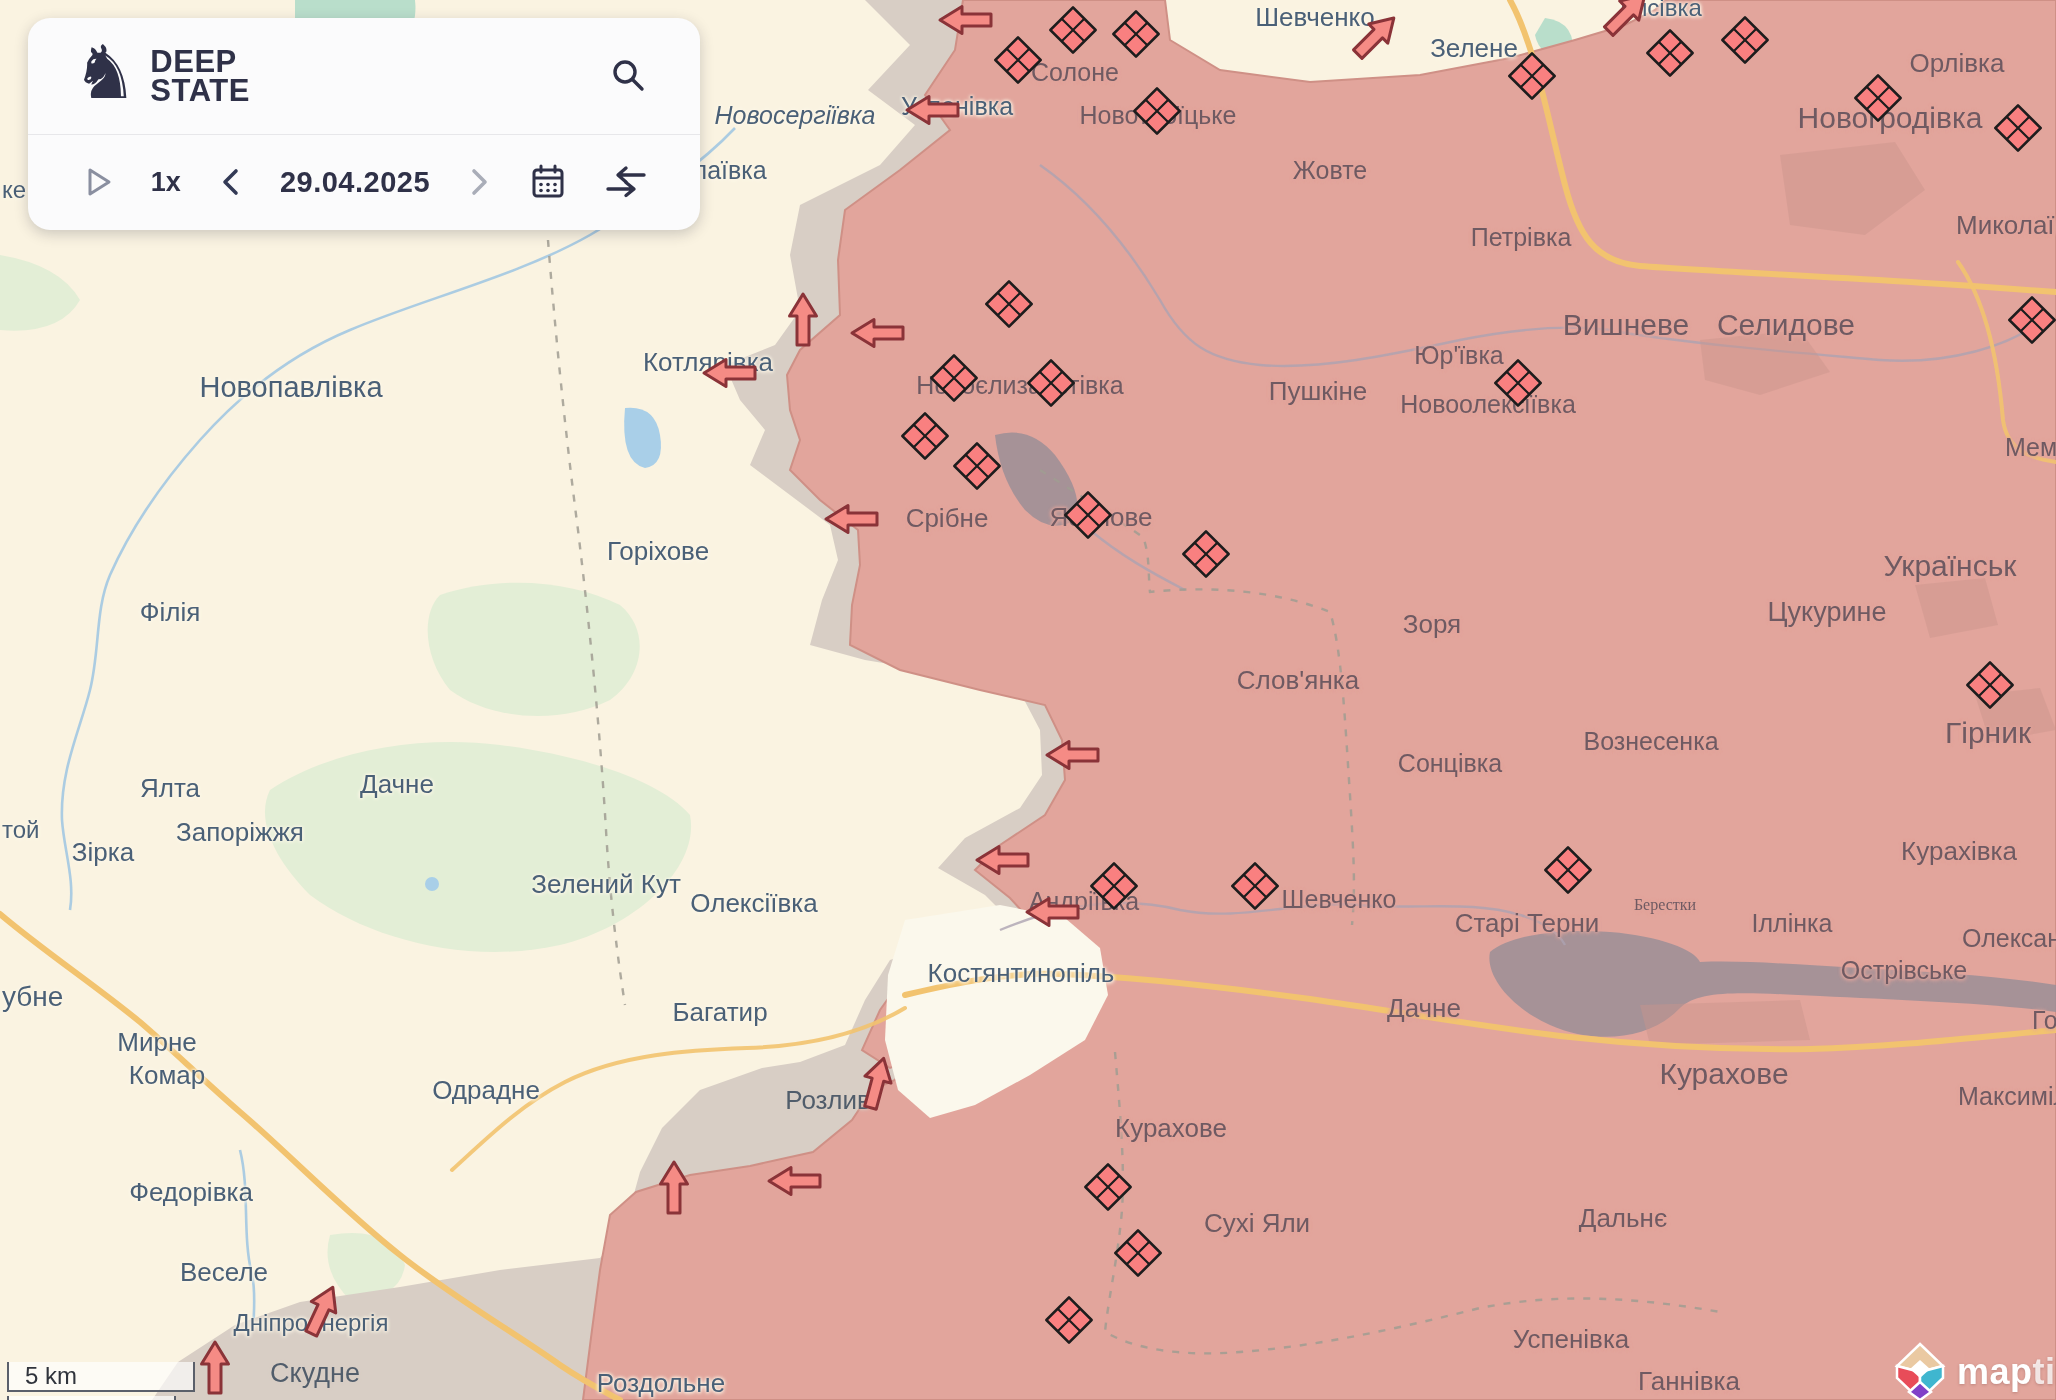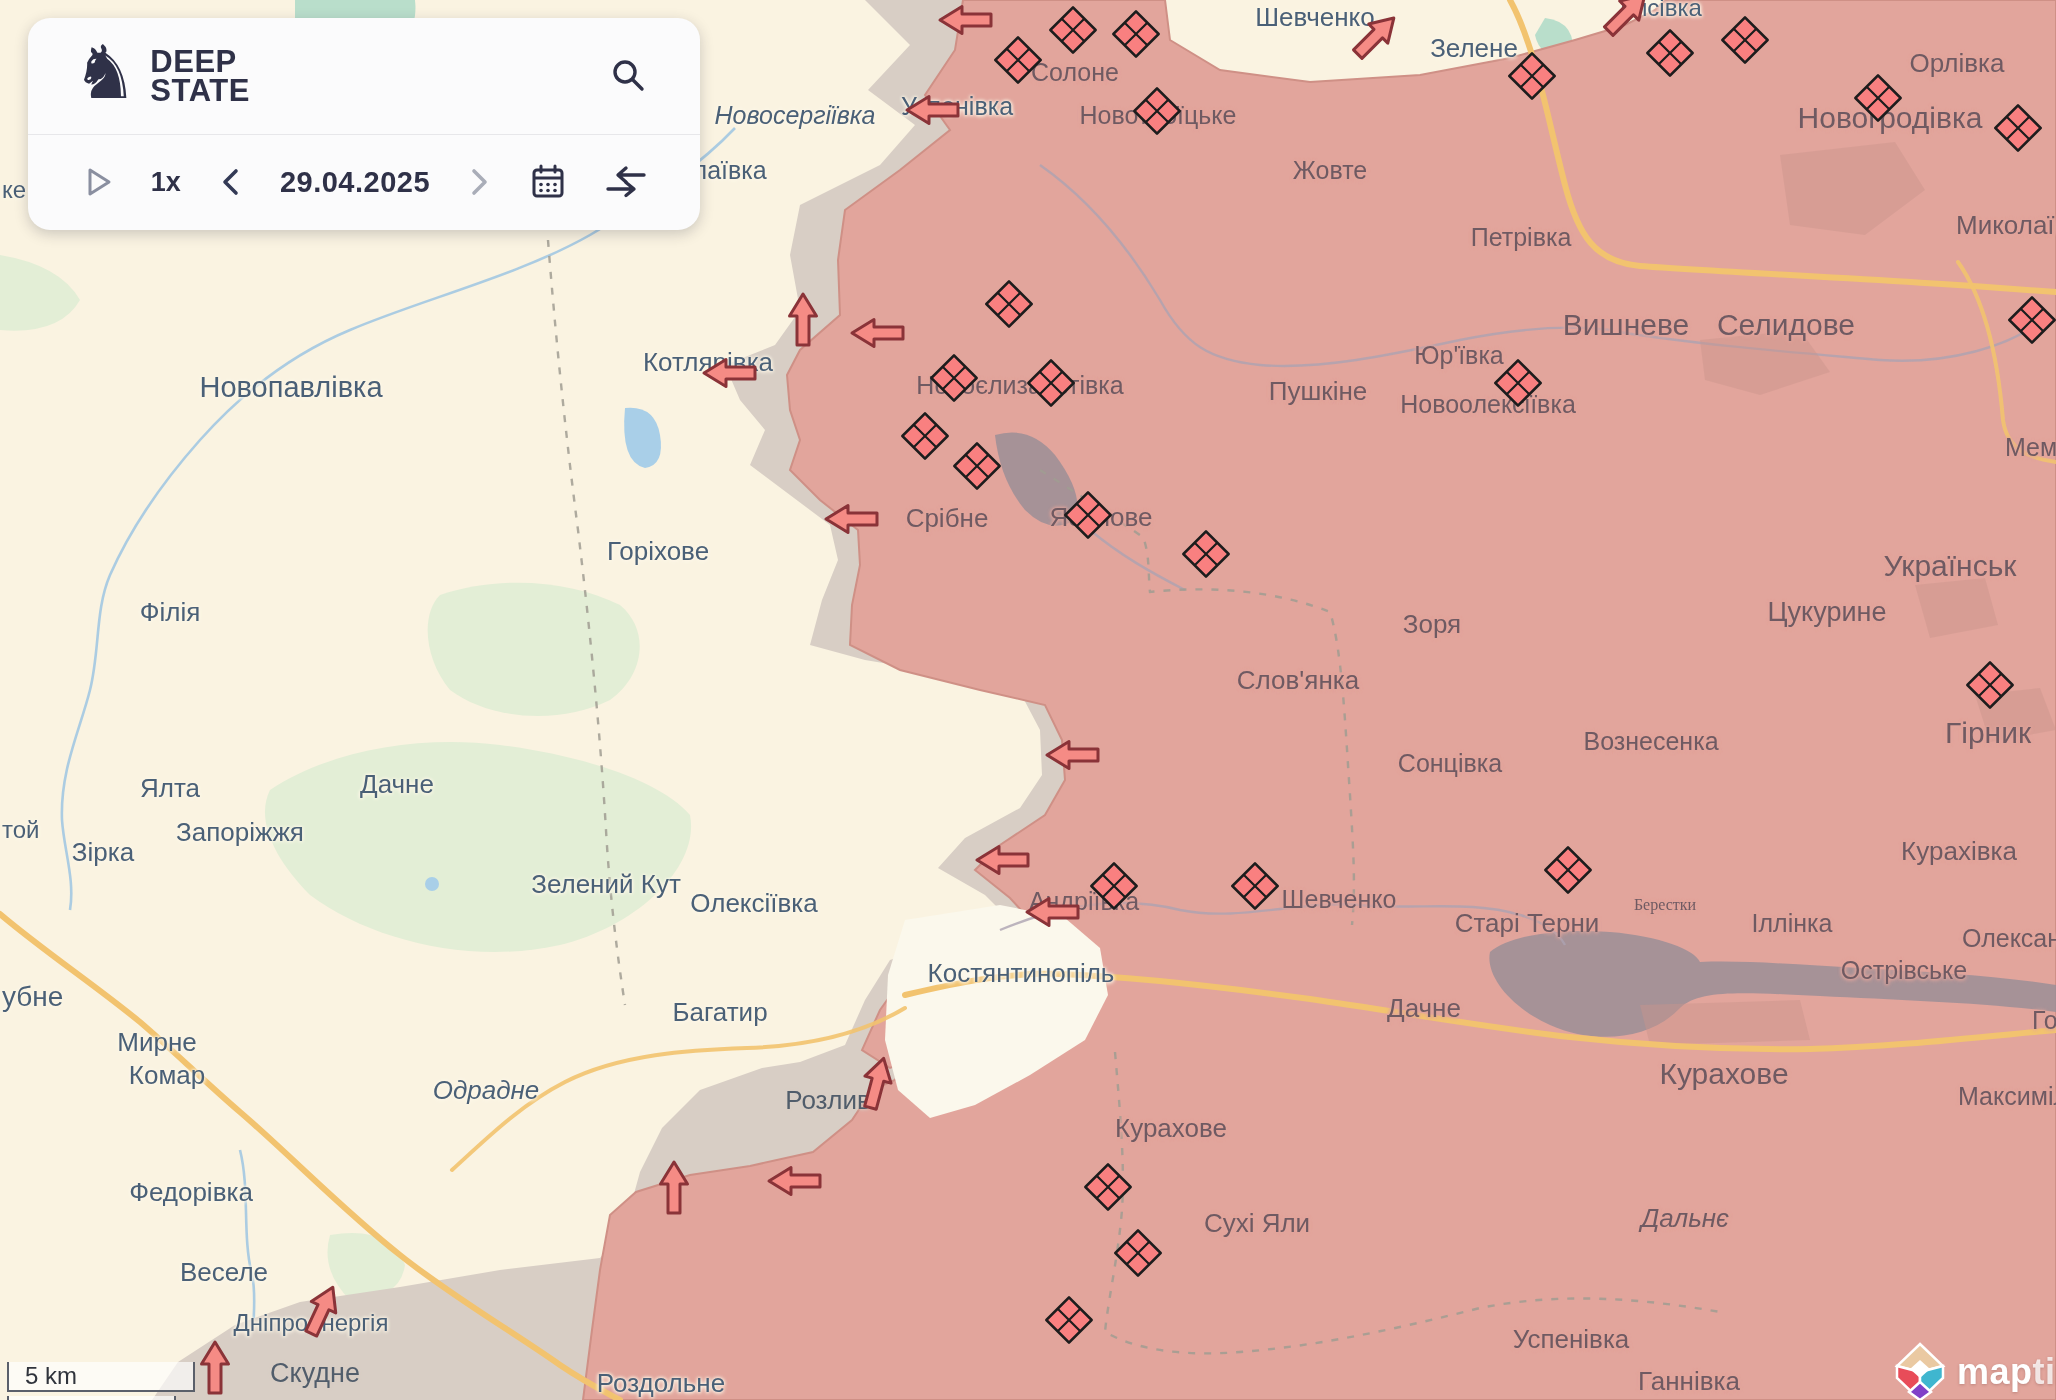--- a/index.html
+++ b/index.html
@@ -150,21 +150,21 @@
       <div class="map-label lbl-ua" style="left: 170px; top: 788px; font-size: 26px; transform: translate(-50%, -50%);">Ялта</div>
       <div class="map-label lbl-ua" style="left: 2px; top: 830px; font-size: 24px; transform: translate(0px, -50%);">той</div>
       <div class="map-label lbl-ua" style="left: 103px; top: 852px; font-size: 26px; transform: translate(-50%, -50%);">Зірка</div>
       <div class="map-label lbl-ua" style="left: 240px; top: 832px; font-size: 26px; transform: translate(-50%, -50%);">Запоріжжя</div>
       <div class="map-label lbl-ua" style="left: 397px; top: 784px; font-size: 26px; transform: translate(-50%, -50%);">Дачне</div>
       <div class="map-label lbl-ua" style="left: 606px; top: 884px; font-size: 26px; transform: translate(-50%, -50%);">Зелений Кут</div>
       <div class="map-label lbl-ua" style="left: 754px; top: 903px; font-size: 26px; transform: translate(-50%, -50%);">Олексіївка</div>
       <div class="map-label lbl-ua" style="left: 2px; top: 997px; font-size: 28px; transform: translate(0px, -50%);">убне</div>
       <div class="map-label lbl-ua" style="left: 157px; top: 1042px; font-size: 26px; transform: translate(-50%, -50%);">Мирне</div>
       <div class="map-label lbl-ua" style="left: 167px; top: 1075px; font-size: 26px; transform: translate(-50%, -50%);">Комар</div>
-      <div class="map-label lbl-ua" style="left: 486px; top: 1090px; font-size: 26px; transform: translate(-50%, -50%); font-style: italic;">Одрадне</div>
+      <div class="map-label lbl-ua" style="left: 486px; top: 1090px; font-size: 26px; transform: translate(-50%, -50%);">Одрадне</div>
       <div class="map-label lbl-ua" style="left: 720px; top: 1012px; font-size: 26px; transform: translate(-50%, -50%);">Багатир</div>
       <div class="map-label lbl-ua" style="left: 1021px; top: 973px; font-size: 26px; transform: translate(-50%, -50%);">Костянтинопіль</div>
       <div class="map-label lbl-ua" style="left: 191px; top: 1192px; font-size: 26px; transform: translate(-50%, -50%);">Федорівка</div>
       <div class="map-label lbl-ua" style="left: 224px; top: 1272px; font-size: 26px; transform: translate(-50%, -50%);">Веселе</div>
       <div class="map-label lbl-ua" style="left: 661px; top: 1383px; font-size: 26px; transform: translate(-50%, -50%);">Роздольне</div>
       <div class="map-label lbl-ua" style="left: 1315px; top: 17px; font-size: 26px; transform: translate(-50%, -50%);">Шевченко</div>
       <div class="map-label lbl-ua" style="left: 1474px; top: 48px; font-size: 26px; transform: translate(-50%, -50%);">Зелене</div>
       <div class="map-label lbl-ua" style="left: 1660px; top: 8px; font-size: 24px; transform: translate(-50%, -50%);">Лисівка</div>
       <div class="map-label lbl-ua" style="left: 311px; top: 1323px; font-size: 24px; transform: translate(-50%, -50%);">Дніпроенергія</div>
       <div class="map-label lbl-zone" style="left: 315px; top: 1373px; font-size: 27px; transform: translate(-50%, -50%);">Скудне</div>
@@ -199,21 +199,21 @@
       <div class="map-label lbl-ru" style="left: 1665px; top: 905px; font-size: 16px; transform: translate(-50%, -50%); font-family: Liberation Serif, serif;">Берестки</div>
       <div class="map-label lbl-ru" style="left: 1792px; top: 923px; font-size: 25px; transform: translate(-50%, -50%);">Іллінка</div>
       <div class="map-label lbl-ru" style="left: 1962px; top: 938px; font-size: 25px; transform: translate(0px, -50%);">Олександрівка</div>
       <div class="map-label lbl-ru" style="left: 1904px; top: 970px; font-size: 25px; transform: translate(-50%, -50%);">Острівське</div>
       <div class="map-label lbl-ru" style="left: 1424px; top: 1008px; font-size: 26px; transform: translate(-50%, -50%);">Дачне</div>
       <div class="map-label lbl-ru" style="left: 1724px; top: 1050px; font-size: 30px; transform: translate(-50%, -50%); margin-top: 24px;">Курахове</div>
       <div class="map-label lbl-ru" style="left: 1958px; top: 1096px; font-size: 25px; transform: translate(0px, -50%);">Максиміліанівка</div>
       <div class="map-label lbl-ru" style="left: 2032px; top: 1020px; font-size: 25px; transform: translate(0px, -50%);">Гостре</div>
       <div class="map-label lbl-ru" style="left: 1171px; top: 1128px; font-size: 26px; transform: translate(-50%, -50%);">Курахове</div>
       <div class="map-label lbl-ru" style="left: 1257px; top: 1223px; font-size: 26px; transform: translate(-50%, -50%);">Сухі Яли</div>
-      <div class="map-label lbl-ru" style="left: 1685px; top: 1218px; font-size: 26px; transform: translate(-50%, -50%); font-style: italic;">Дальнє</div>
+      <div class="map-label lbl-ru" style="left: 1623px; top: 1218px; font-size: 26px; transform: translate(-50%, -50%);">Дальнє</div>
       <div class="map-label lbl-ru" style="left: 1571px; top: 1339px; font-size: 26px; transform: translate(-50%, -50%);">Успенівка</div>
       <div class="map-label lbl-ru" style="left: 1689px; top: 1381px; font-size: 26px; transform: translate(-50%, -50%);">Ганнівка</div>
       <div class="marker" style="left: 1018px; top: 62px; transform: translate(-50%, -50%);"><svg width="54" height="54" viewBox="0 0 54 54">
     <rect x="11" y="11" width="32" height="32" transform="rotate(45 27 27)" fill="#f98080" stroke="#1d1d1d" stroke-width="2.6" stroke-linejoin="round"></rect>
     <path d="M15.7,15.7 L38.3,38.3 M38.3,15.7 L15.7,38.3" stroke="#1d1d1d" stroke-width="2.2"></path>
   </svg></div>
       <div class="marker" style="left: 1073px; top: 32px; transform: translate(-50%, -50%);"><svg width="54" height="54" viewBox="0 0 54 54">
     <rect x="11" y="11" width="32" height="32" transform="rotate(45 27 27)" fill="#f98080" stroke="#1d1d1d" stroke-width="2.6" stroke-linejoin="round"></rect>
     <path d="M15.7,15.7 L38.3,38.3 M38.3,15.7 L15.7,38.3" stroke="#1d1d1d" stroke-width="2.2"></path>
   </svg></div>

